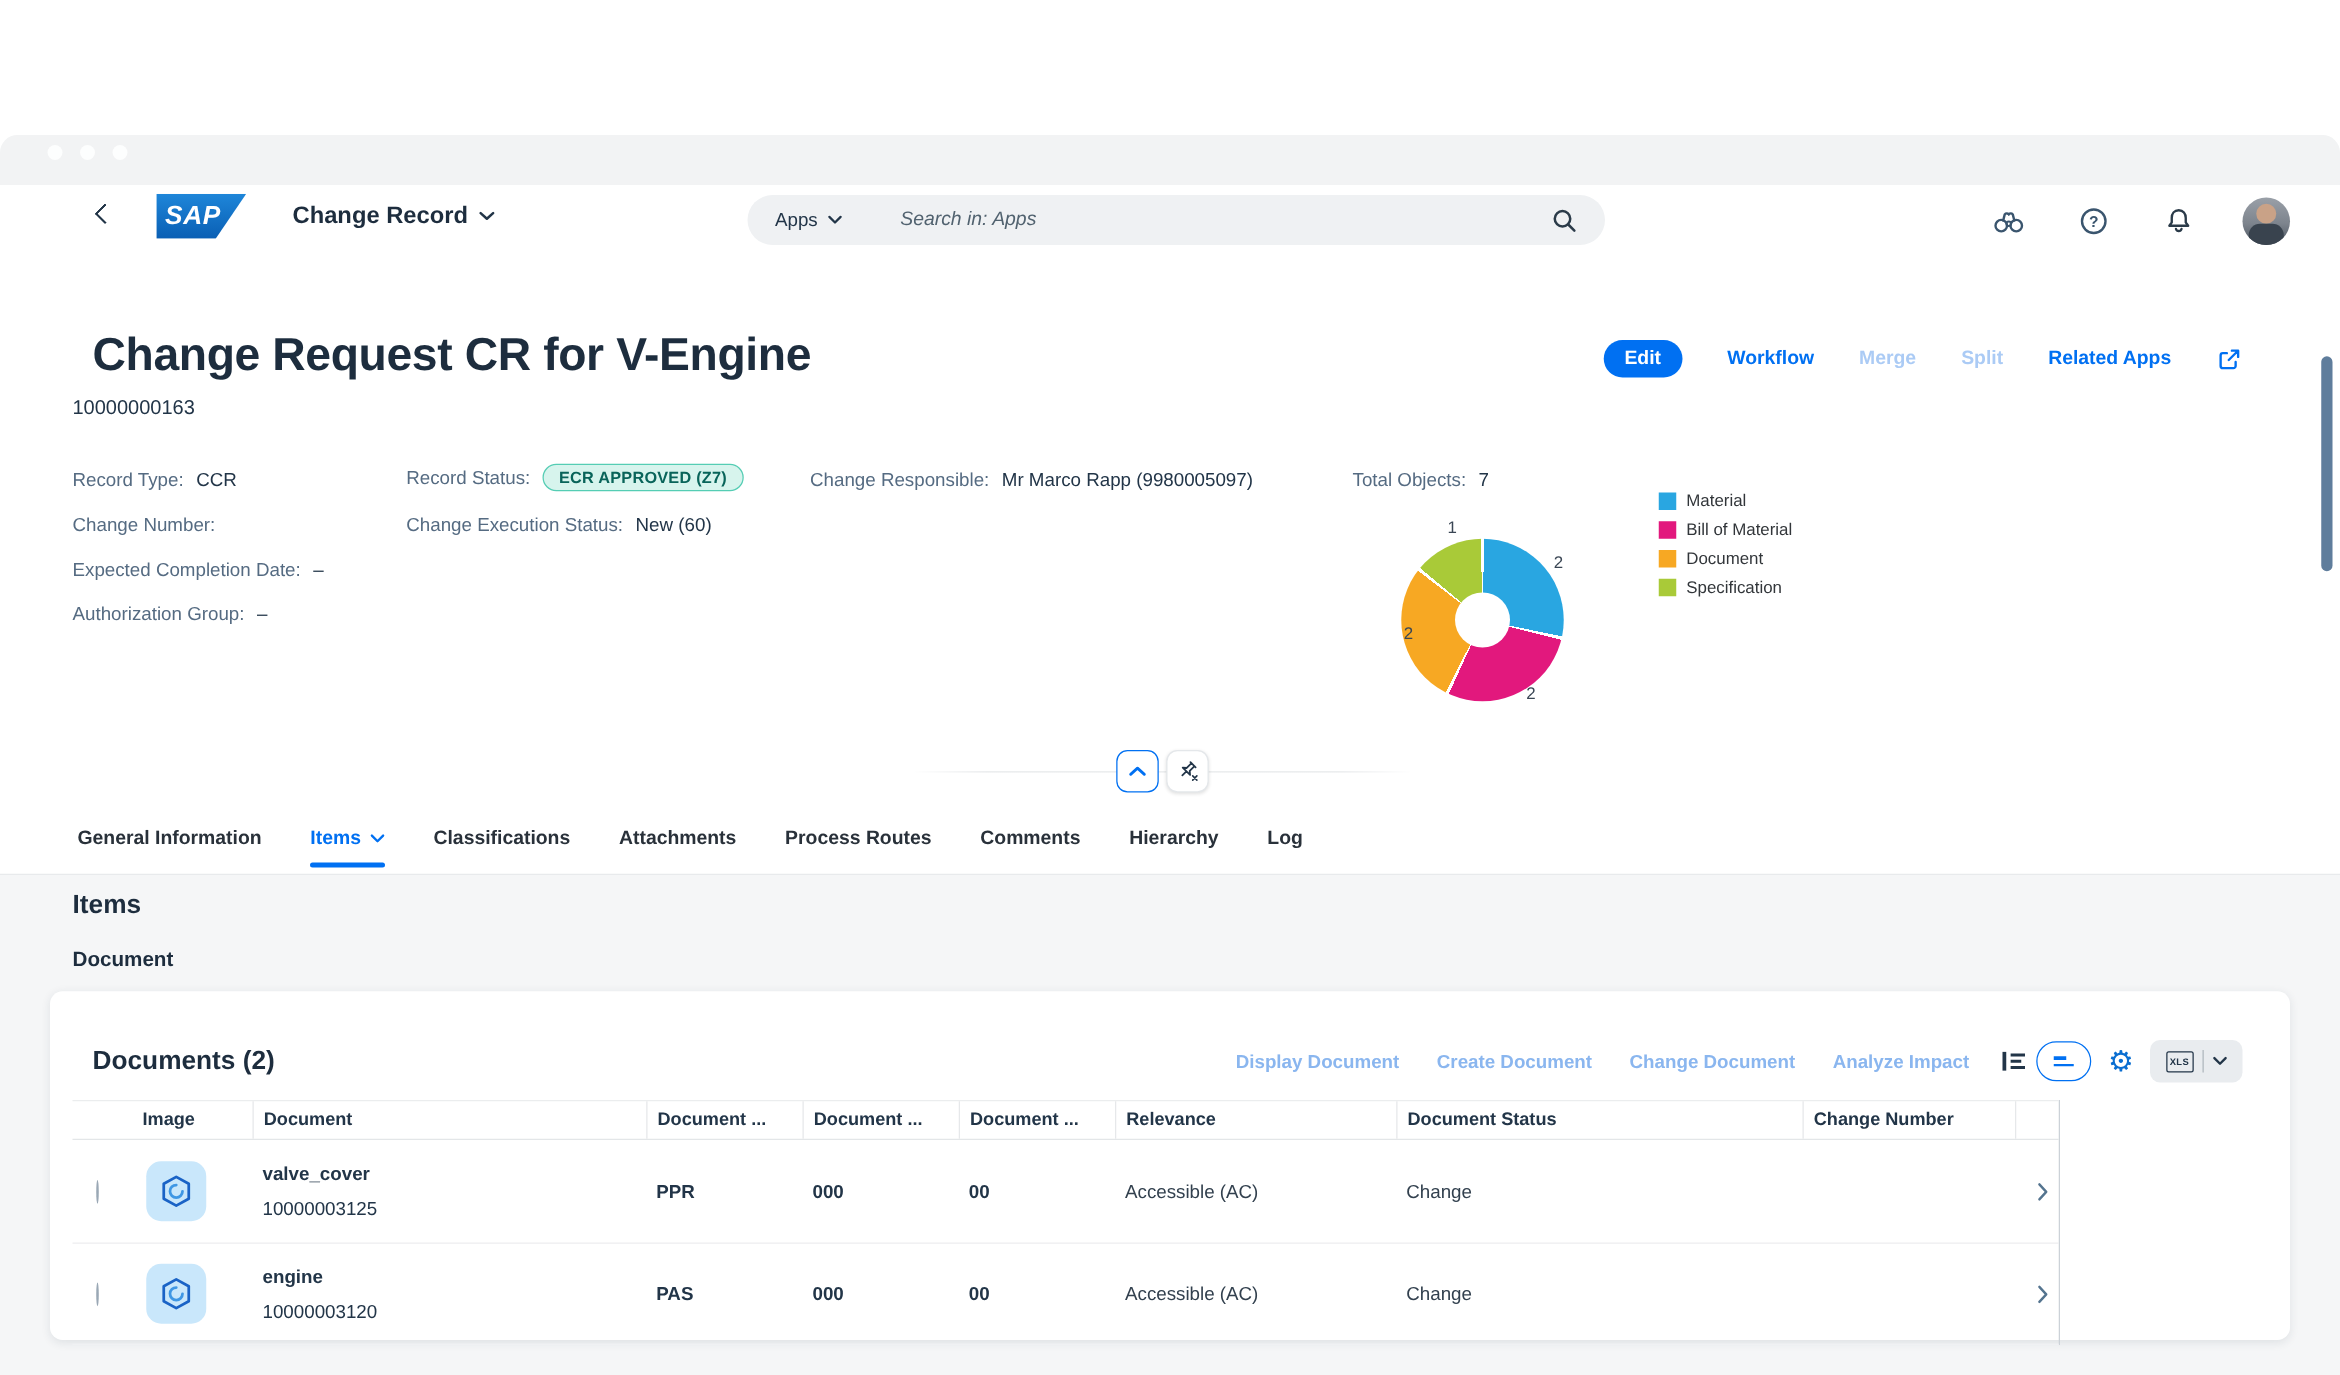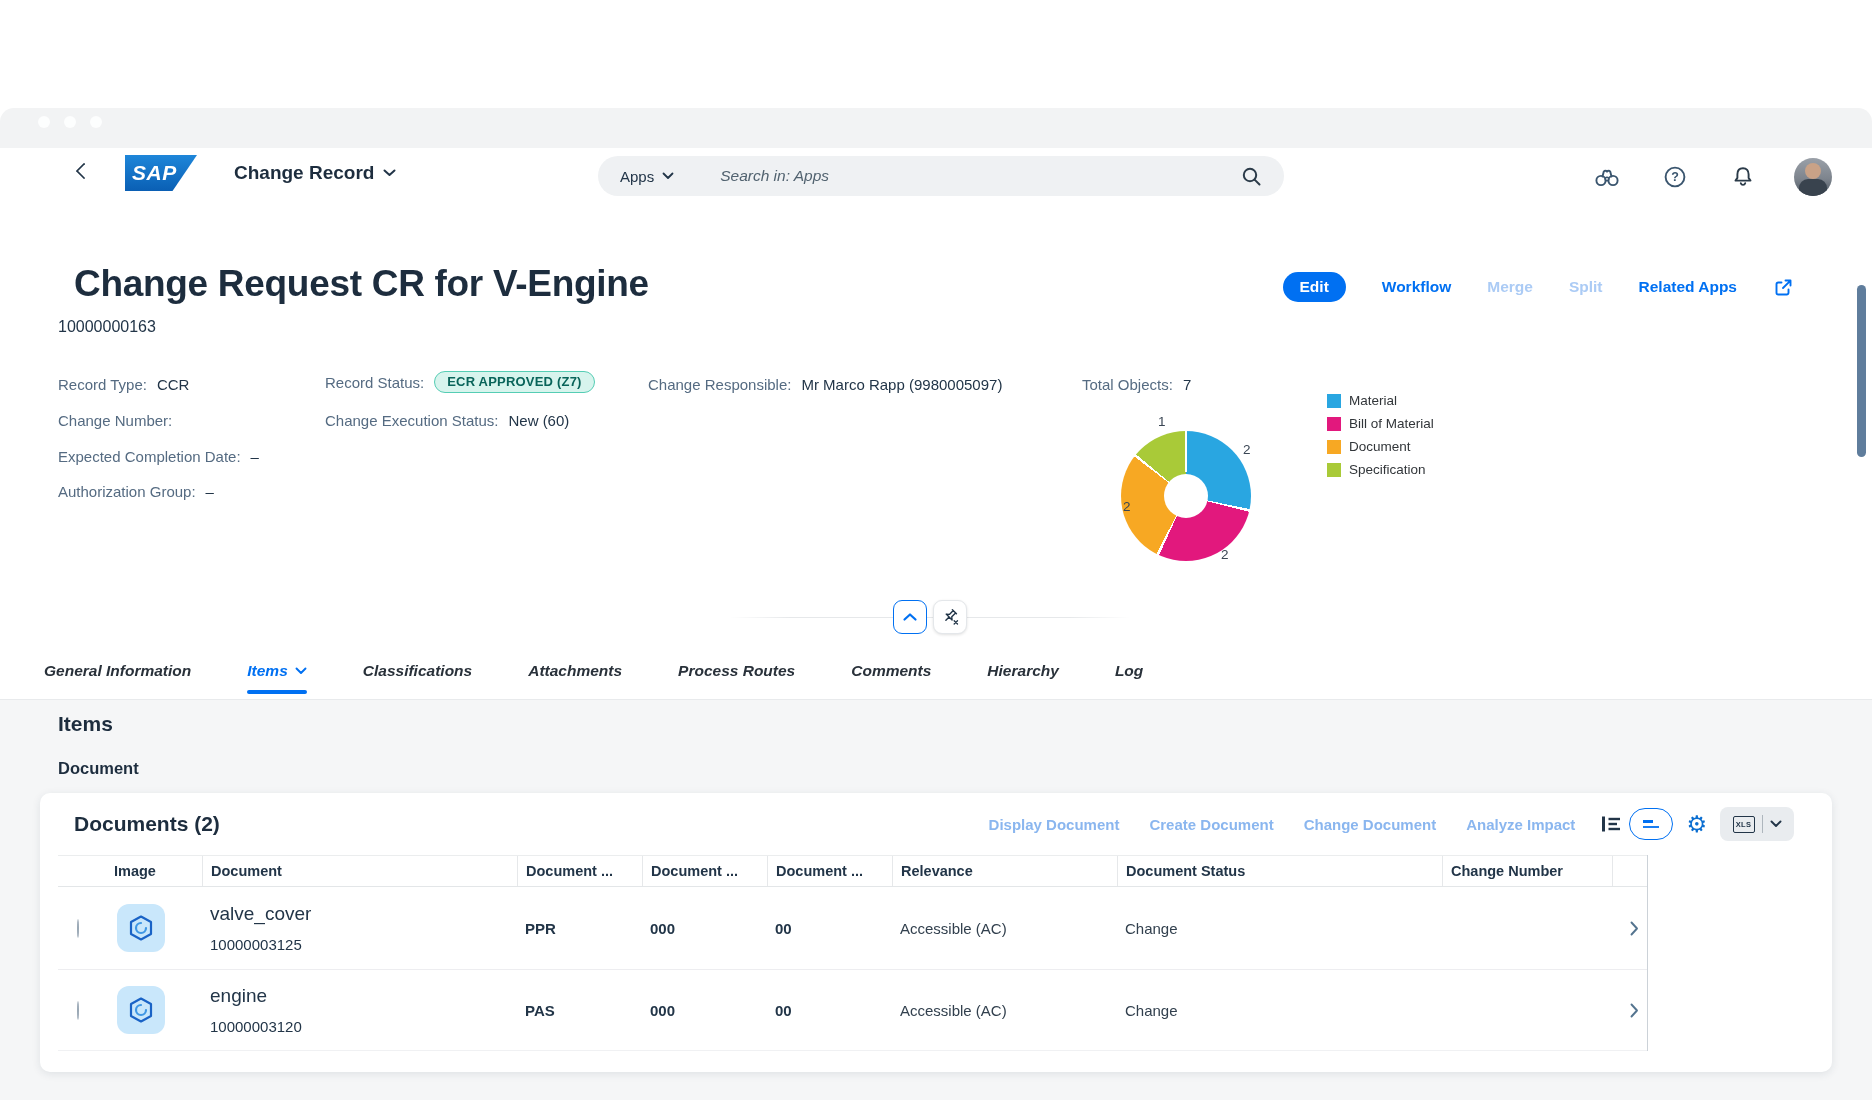--- a/index.html
+++ b/index.html
@@ -51,32 +51,32 @@
   .lg-txt { font-size:13.5px; color:#32363a; }
 
   
   .hdr-divider { position:absolute; left:730px; top:617px; width:400px; height:1px; background:linear-gradient(90deg,rgba(0,0,0,0),#e6e8ea 15%,#e6e8ea 85%,rgba(0,0,0,0)); }
   .sqbtn { position:absolute; top:600px; width:34px; height:34px; background:#fff; border-radius:9px; display:flex; align-items:center; justify-content:center; cursor:pointer; }
   .collapse-btn { left:893px; border:1.5px solid #0070f2; }
   .pin-btn { left:933px; border:1px solid #e4e7ea; box-shadow:0 1px 3px rgba(0,0,0,.12); }
 
   
   .tabbar { position:absolute; left:0; top:640px; width:1872px; height:60px; background:#fff; border-bottom:1px solid #e8eaec; }
-  .tabs { position:absolute; left:44px; top:22px; display:flex; gap:56px;font-style:italic; }
+  .tabs { position:absolute; left:62px; top:22px; display:flex; gap:39px; }
   .tab { font-size:15.5px; font-weight:600; color:#29313a; cursor:pointer; position:relative; display:flex; align-items:center; gap:7px; padding-bottom:14px; }
   .tab.sel { color:#0070f2; }
   .tab.sel::after { content:""; position:absolute; left:0; right:0; bottom:0; height:4px; border-radius:2px; background:#0070f2; }
 
   
   .content { position:absolute; left:0; top:700px; width:1872px; height:400px; background:#f5f6f7; }
   .sec-title { position:absolute; left:58px; top:712px; font-size:21px; font-weight:700; color:#1d2d3e; }
   .subsec-title { position:absolute; left:58px; top:759px; font-size:16.5px; font-weight:700; color:#1d2d3e; }
 
   .card { position:absolute; left:40px; top:793px; width:1792px; height:279px; background:#fff; border-radius:10px; box-shadow:0 2px 8px rgba(34,53,72,.10); }
-  .card-hd { height:62px; display:flex; align-items:center; padding:0 38px 0 34px; }
+  .card-hd { height:62px; display:flex; align-items:center; padding:0 38px 0 34px;margin-top:25px; }
   .card-title { font-size:21px; font-weight:700; color:#1d2d3e; margin-right:auto; }
   .tb-links { display:flex; gap:30px; margin-right:24px; }
   .tb-link { background:none; border:none; font-family:inherit; font-size:15px; font-weight:600; color:#8ab6ef; cursor:default; }
   .tb-ctrls { display:flex; align-items:center; gap:13px; }
   .viewseg { display:flex; align-items:center; gap:6px; }
   .viewpill { width:44px; height:32px; border:1.5px solid #0070f2; border-radius:16px; display:flex; align-items:center; justify-content:center; }
   .gear { font-size:23px; color:#0a6ed1; line-height:1; cursor:pointer; }
   .xlsbox { width:74px; height:34px; background:#e9ecef; border-radius:8px; display:flex; align-items:center; justify-content:center; gap:7px; cursor:pointer; }
   .xlsdoc { width:22px; height:17px; border:1.6px solid #223548; border-radius:2px; font-size:7.5px; font-weight:700; color:#223548; display:flex; align-items:center; justify-content:center; letter-spacing:.3px; }
   .xlsdiv { width:1px; height:18px; background:#aeb6bd; }
@@ -87,21 +87,21 @@
   .th { font-size:14.5px; font-weight:700; color:#223548; padding-left:8px; height:100%; display:flex; align-items:center; }
   .th.vline { border-left:1px solid #e6e8ea; }
   .brow { height:82px; cursor:pointer; }
   .brow + .brow { border-top:1px solid #ededf0; }
   .brow:last-child { border-bottom:1px solid #f0f1f3; }
   .td { font-size:15px; color:#32404e; padding-left:8px; }
   .td.bold { font-weight:700; color:#223548; }
   .radio { width:18px; height:18px; border:1px solid #9aa8b5; border-radius:50%; background:#f2f4f6; margin-left:11px; cursor:pointer; }
   .thumb { width:48px; height:48px; background:#c9e7fb; border-radius:12px; display:flex; align-items:center; justify-content:center; margin-left:3px; }
   .doccell { display:flex; flex-direction:column; gap:11px; }
-  .docname { font-size:19px; font-weight:400; color:#223548; }
+  .docname { font-size:15px; font-weight:700; color:#223548; }
   .docid { font-size:15px; color:#223548; }
   .rowchev { display:flex; justify-content:center; }
 
   .scrollthumb { position:absolute; left:1857px; top:285px; width:9px; height:172px; background:#5f7d9c; border-radius:4.5px; cursor:pointer; }
 </style>
 </head>
 <body>
 
 <div class="screen">
 

